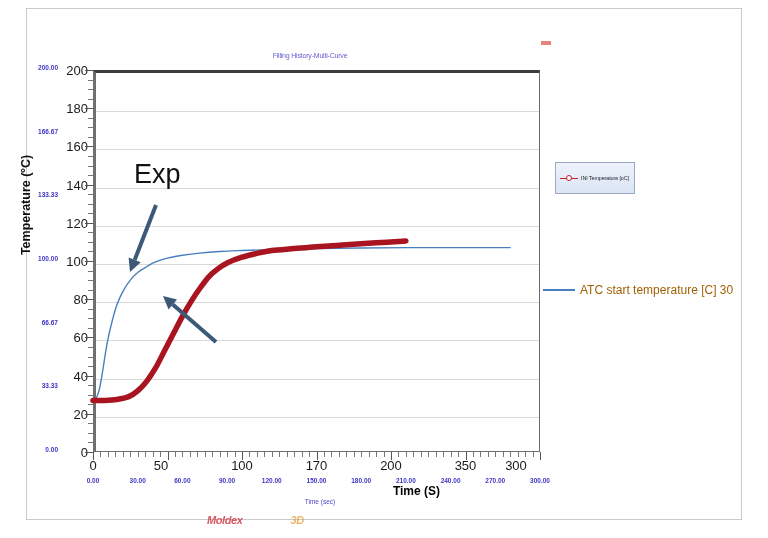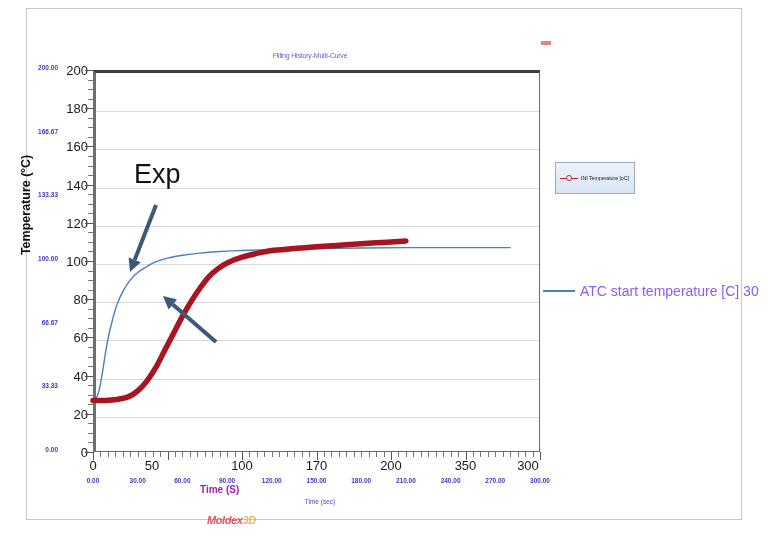--- a/index.html
+++ b/index.html
@@ -190,24 +190,24 @@
     top: 0;
     width: 1px;
     height: 8px;
     background: #555555;
   }
   #x-axis-title {
     position: absolute;
     left: 200px;
     top: 484px;
     width: 240px;
-    text-align: left;
-    font-size: 10px;
+    text-align: right;
+    font-size: 12px;
     font-weight: bold;
-    color: #a21caf;
+    color: #000000;
   }
   #x-axis-subtitle {
     position: absolute;
     left: 200px;
     top: 498px;
     width: 240px;
     text-align: center;
     font-size: 6.5px;
     color: #4b44c8;
   }
@@ -266,22 +266,22 @@
     align-items: center;
     gap: 5px;
   }
   #side-series-line {
     width: 32px;
     height: 2px;
     background: #4a7fbf;
     flex: none;
   }
   #side-series-label {
-    font-size: 14px;
-    color: #8b5cf6;
+    font-size: 12px;
+    color: #a16207;
     white-space: nowrap;
   }
 
   
   .annot-text {
     position: absolute;
     font-size: 27px;
     color: #111111;
     font-family: "Liberation Sans", sans-serif;
   }
@@ -293,21 +293,21 @@
     position: absolute;
     left: 111px;
     top: 441px;
     font-size: 11px;
     font-weight: bold;
     font-style: italic;
     color: #cf2a36;
     opacity: 0.78;
     letter-spacing: -0.4px;
   }
-  #watermark span.wm3d { color: #e8a33d; }
+  #watermark span.wm3d { color: #e8a33d; padding-left: 48px; }
 
   svg.overlay {
     position: absolute;
     left: 0; top: 0;
     width: 768px; height: 538px;
     pointer-events: none;
   }
 </style>
 </head>
 <body>
@@ -463,26 +463,26 @@
       <div class="xtick-m" style="left: 402.3px;"></div>
       <div class="xtick-m" style="left: 409.75px;"></div>
       <div class="xtick-m" style="left: 417.2px;"></div>
       <div class="xtick-m" style="left: 424.65px;"></div>
       <div class="xtick-m" style="left: 432.1px;"></div>
       <div class="xtick-m" style="left: 439.55px;"></div>
       <div class="xtick-M" style="left: 447px;"></div>
     </div>
   <div id="x-axis-labels">
       <div class="xtick-black" style="left: 0px;">0</div>
-      <div class="xtick-black" style="left: 59px;">50</div>
+      <div class="xtick-black" style="left: 68px;">50</div>
       <div class="xtick-black" style="left: 149px;">100</div>
       <div class="xtick-black" style="left: 223.5px;">170</div>
       <div class="xtick-black" style="left: 298px;">200</div>
       <div class="xtick-black" style="left: 372.5px;">350</div>
-      <div class="xtick-black" style="left: 435px;">300</div>
+      <div class="xtick-black" style="left: 423px;">300</div>
       <div class="xtick-blue" style="left: 0px;">0.00</div>
       <div class="xtick-blue" style="left: 44.7px;">30.00</div>
       <div class="xtick-blue" style="left: 89.4px;">60.00</div>
       <div class="xtick-blue" style="left: 134.1px;">90.00</div>
       <div class="xtick-blue" style="left: 178.8px;">120.00</div>
       <div class="xtick-blue" style="left: 223.5px;">150.00</div>
       <div class="xtick-blue" style="left: 268.2px;">180.00</div>
       <div class="xtick-blue" style="left: 312.9px;">210.00</div>
       <div class="xtick-blue" style="left: 357.6px;">240.00</div>
       <div class="xtick-blue" style="left: 402.3px;">270.00</div>

